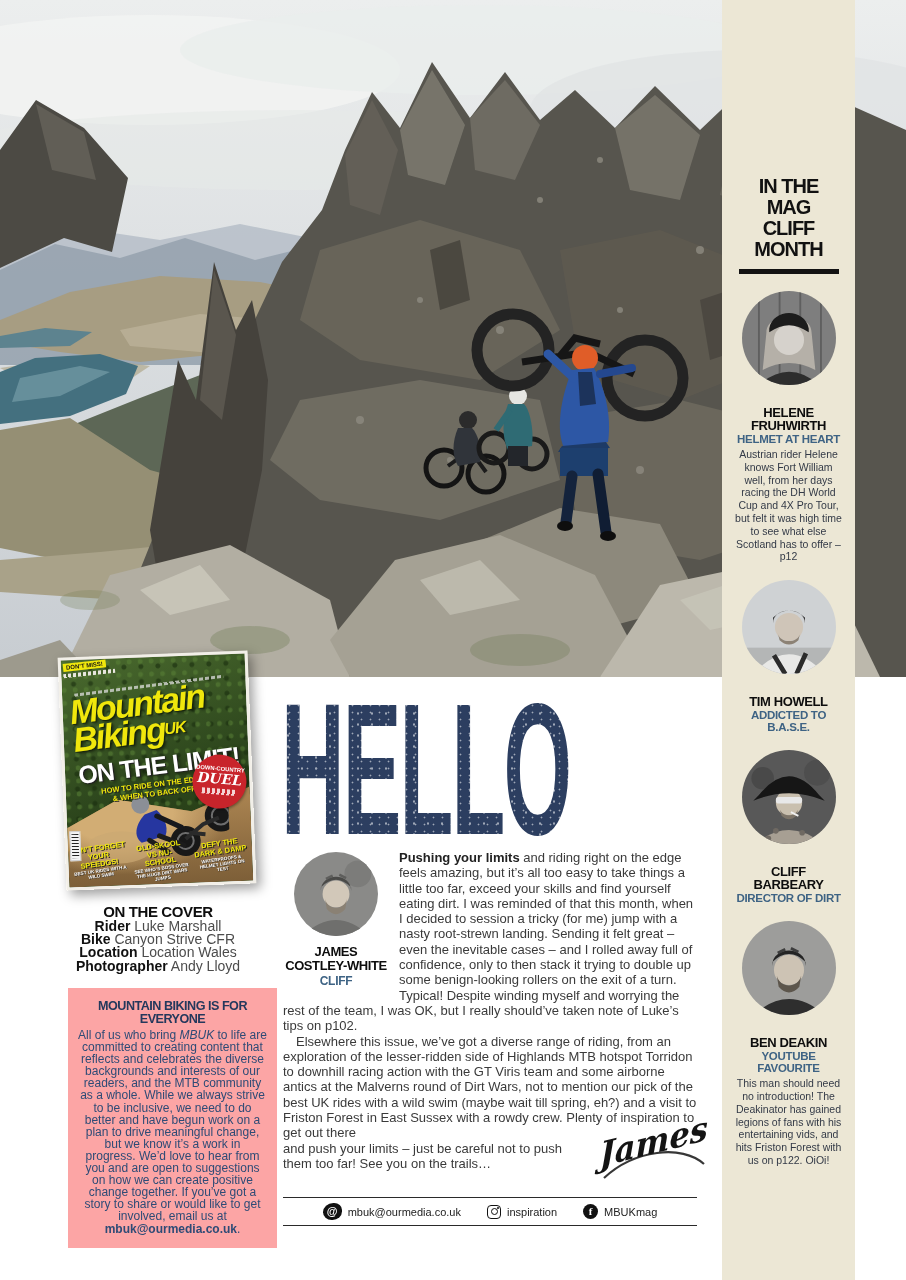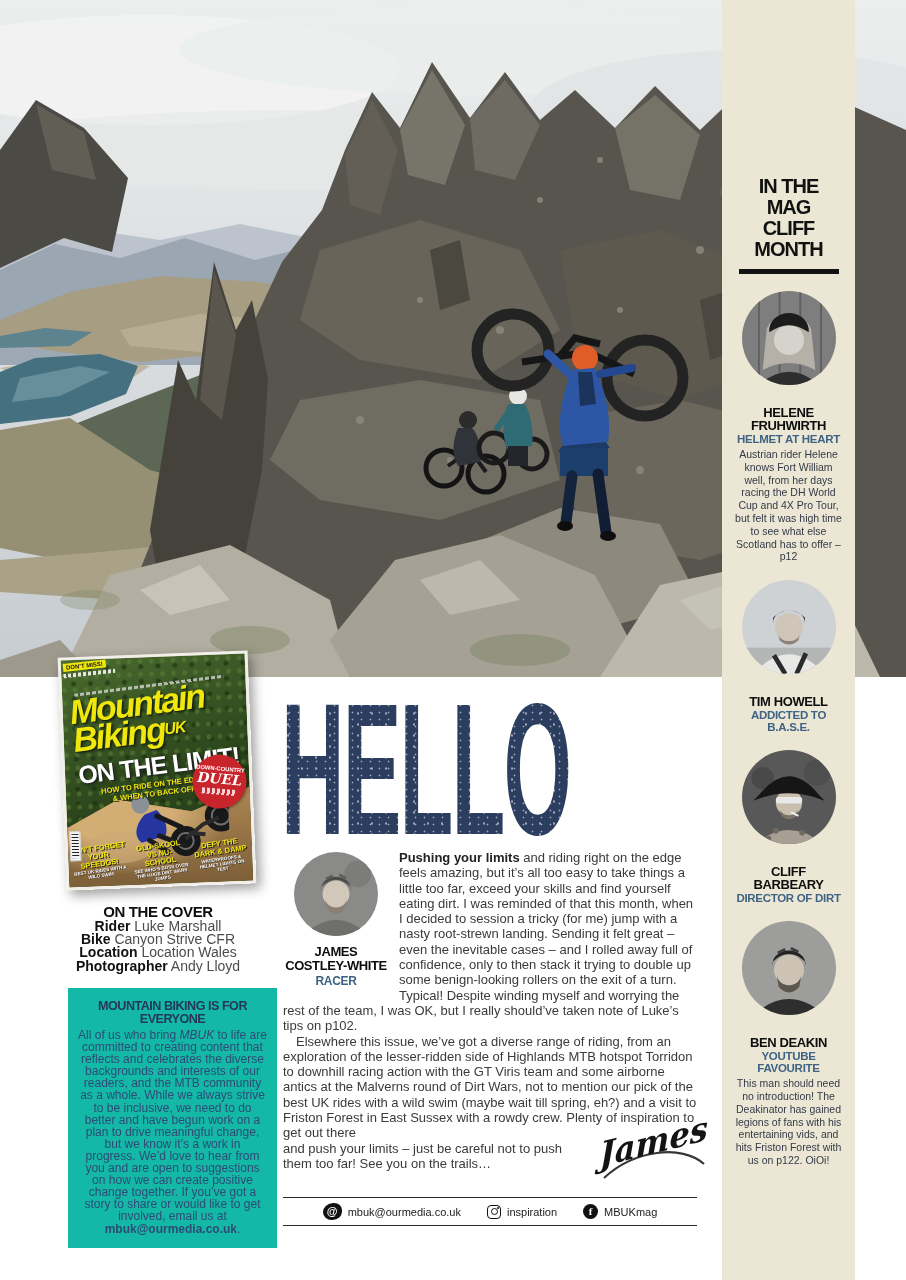--- a/index.html
+++ b/index.html
@@ -70,21 +70,21 @@
                 background-image:repeating-linear-gradient(#222 0 1px,transparent 1px 3px);
                 background-size:7px 24px; background-position:2px 3px; background-repeat:no-repeat; }
 
   
   .otc { position:absolute; left:60px; top:903px; width:196px; text-align:center; }
   .otc-title { font-size:15px; font-weight:800; letter-spacing:-0.4px; color:#0d0d0d; }
   .otc-line { font-size:14px; line-height:13.2px; color:#4c4c4c; }
   .otc-line b { color:#111; }
 
   
-  .incl { position:absolute; left:68px; top:988px; width:209px; background:#14b8a6;
+  .incl { position:absolute; left:68px; top:988px; width:209px; background:#fca5a5;
           padding:12px 10px 13px; text-align:center; }
   .incl-title { font-size:12.6px; line-height:13px; font-weight:800; letter-spacing:-0.5px; color:#24385c; }
   .incl-body { margin-top:3px; font-size:12px; line-height:12.1px; color:#2e4b76; }
   .incl-body i { font-style:italic; }
   .incl-body .mail { font-weight:800; }
 
   
   .hello { position:absolute; left:281px; top:697px; width:420px; height:150px; }
   .hello-text { font-size:142px; font-weight:700; letter-spacing:-3px; color:#2c3e60;
                 transform:scale(.62,1.32); transform-origin:top left; line-height:110px; }
@@ -391,21 +391,21 @@
         <circle cx="50" cy="50" r="16" fill="#d2c8b9"></circle>
         <path d="M37,56 C40,70 60,70 63,56 L61,68 C54,76 46,76 39,68 Z" fill="#8a8174"></path>
         <path d="M32,46 C32,24 68,24 68,46 L68,42 C56,30 44,30 32,42 Z" fill="#4a4a48"></path>
         <path d="M38,32 L46,28 M54,27 L62,31" stroke="#5e5e5c" stroke-width="3"></path>
         </svg>
     </div>
     <div class="ed-name">
       <span style="display:block">JAMES</span>
       <span style="display:block">COSTLEY-WHITE</span>
     </div>
-    <div class="ed-role">RACER</div>
+    <div class="ed-role">CLIFF</div>
   </div>
   <p class="p1"><b>Pushing your limits</b><span> and riding right on the edge feels amazing, but it’s all too easy to take things a little too far, exceed your skills and find yourself eating dirt. I was reminded of that this month, when I decided to session a tricky (for me) jump with a nasty root-strewn landing. Sending it felt great – even the inevitable cases – and I rolled away full of confidence, only to then stack it trying to double up some benign-looking rollers on the exit of a turn. Typical! Despite winding myself and worrying the rest of the team, I was OK, but I really should’ve taken note of Luke’s tips on p102.</span></p>
   <p class="p2">Elsewhere this issue, we’ve got a diverse range of riding, from an exploration of the lesser-ridden side of Highlands MTB hotspot Torridon to downhill racing action with the GT Viris team and some airborne antics at the Malverns round of Dirt Wars, not to mention our pick of the best UK rides with a wild swim (maybe wait till spring, eh?) and a visit to Friston Forest in East Sussex with a rowdy crew. Plenty of inspiration to get out there</p>
   <p class="p3">and push your limits – just be careful not to push them too far! See you on the trails…</p>
 </div>
 
 <div class="signature">
   <span class="sig">James</span>
   <svg width="110" height="60">
     <path d="M6,48 C36,20 84,14 106,34" stroke="#141414" stroke-width="2.2" fill="none" opacity=".85"></path>

